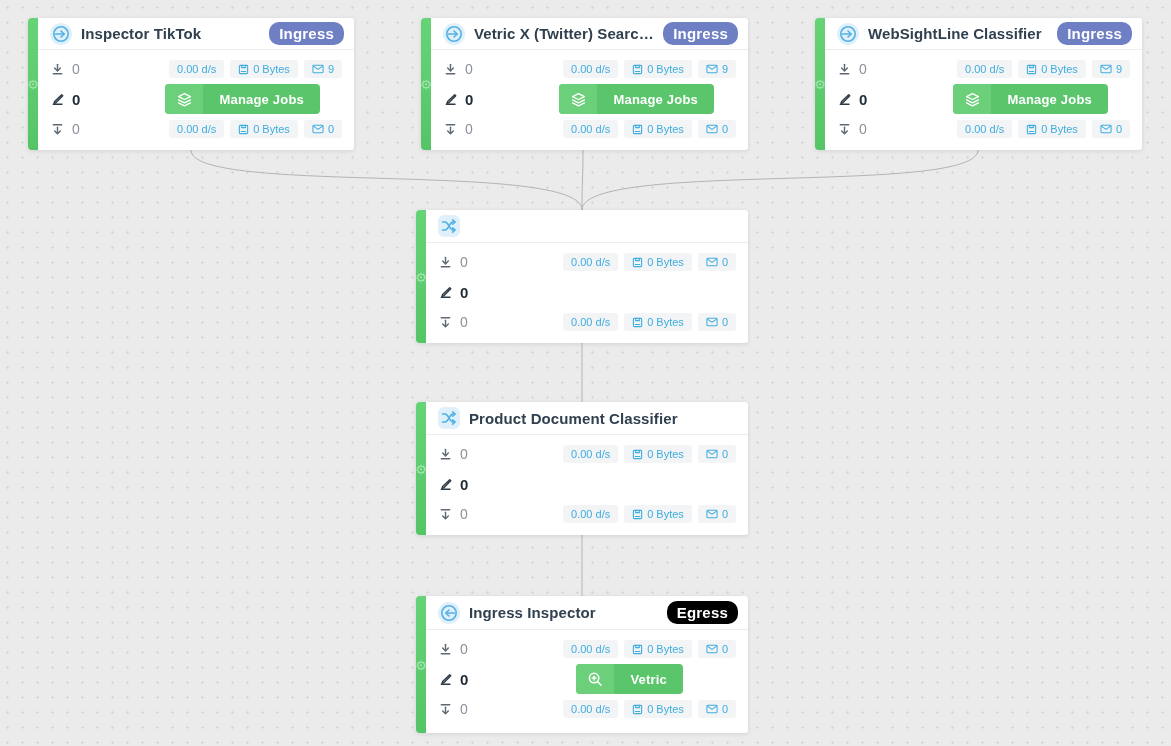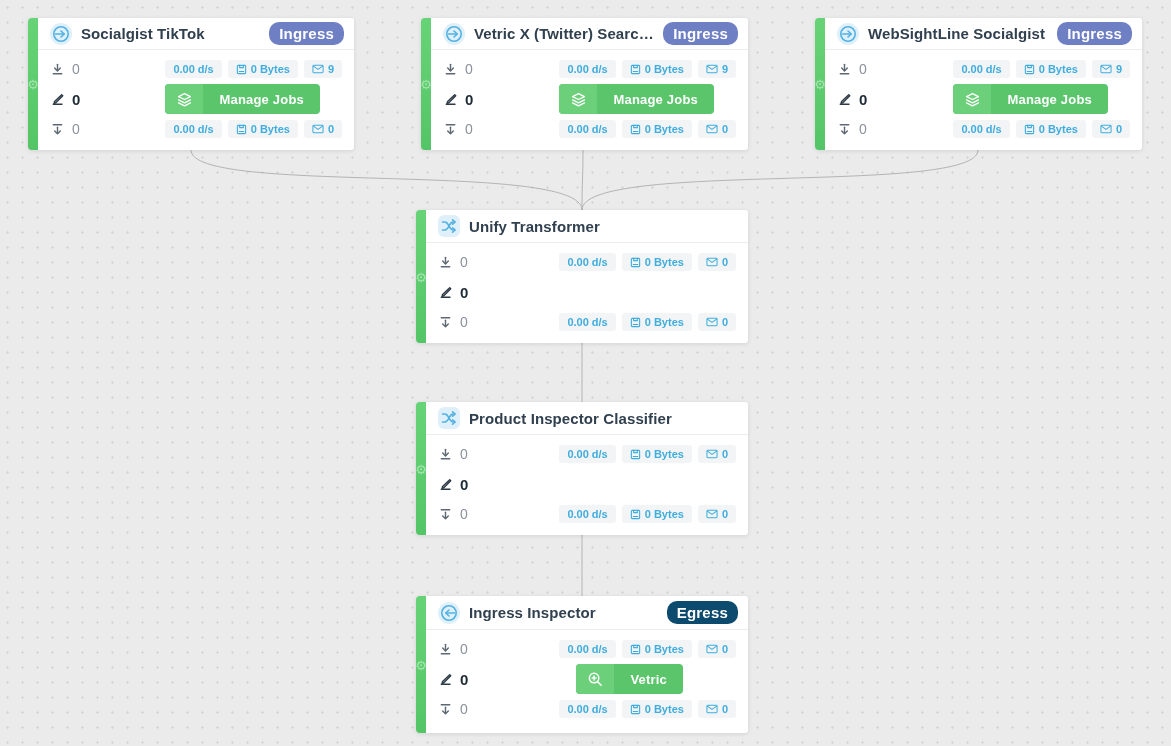--- a/index.html
+++ b/index.html
@@ -47,21 +47,21 @@
   }
   .card-rows{display:flex;flex-direction:column;padding:4px 12px 6px 12px;flex:1;}
   .row{height:30px;display:flex;align-items:center;justify-content:space-between;}
   .stat{display:flex;align-items:center;gap:7px;}
   .stat svg{display:block;}
   .stat-val{font-size:14px;color:#8b919b;}
   .stat-val.bold{font-size:15px;font-weight:700;color:#1e2a35;}
   .pills{display:flex;align-items:center;gap:6px;}
   .pill{
     display:flex;align-items:center;gap:4px;background:#f2f4f6;
-    border-radius:3px;padding:3px 8px;font-size:11px;font-weight:700;
+    border-radius:3px;padding:3px 8px;font-size:11px;font-weight:400;
     color:#3fadde;white-space:nowrap;
   }
   .pill svg{display:block;}
   .btn{
     display:flex;align-items:stretch;height:30px;border-radius:4px;overflow:hidden;
     background:#5ac56b;color:#fff;border:none;padding:0;cursor:pointer;
     font-family:inherit;
   }
   .btn .btn-icon{
     width:38px;display:flex;align-items:center;justify-content:center;
@@ -96,21 +96,21 @@
     <div class="card-body-wrap">
       <div class="card-header">
         <span class="hdr-icon">
           <svg width="22" height="22" viewBox="0 0 22 22" fill="none" stroke="#53b1e2" stroke-width="1.6" stroke-linecap="round" stroke-linejoin="round">
             <circle cx="11" cy="11" r="7.2" fill="none"></circle>
             <path d="M5.5 11 H14" stroke="#53b1e2"></path>
             <path d="M11 8 L14.2 11 L11 14"></path>
           </svg>
         </span>
 
-        <span class="card-title">Socialgist TikTok</span>
+        <span class="card-title">Inspector TikTok</span>
         <span class="badge" style="background: rgb(111, 127, 196);">Ingress</span>
       </div>
       <div class="card-rows">
         <div class="row">
           <span class="stat">
             <span>
               <svg width="15" height="15" viewBox="0 0 16 16" fill="none" stroke="#5d6872" stroke-width="1.5" stroke-linecap="round" stroke-linejoin="round">
                 <path d="M8 2.5 V9"></path>
                   <path d="M5 6.5 L8 9.5 L11 6.5"></path>
                   <path d="M3.5 12.5 H12.5"></path>
@@ -328,21 +328,21 @@
     <div class="card-body-wrap">
       <div class="card-header">
         <span class="hdr-icon">
           <svg width="22" height="22" viewBox="0 0 22 22" fill="none" stroke="#53b1e2" stroke-width="1.6" stroke-linecap="round" stroke-linejoin="round">
             <circle cx="11" cy="11" r="7.2" fill="none"></circle>
             <path d="M5.5 11 H14" stroke="#53b1e2"></path>
             <path d="M11 8 L14.2 11 L11 14"></path>
           </svg>
         </span>
 
-        <span class="card-title">WebSightLine Socialgist</span>
+        <span class="card-title">WebSightLine Classifier</span>
         <span class="badge" style="background: rgb(111, 127, 196);">Ingress</span>
       </div>
       <div class="card-rows">
         <div class="row">
           <span class="stat">
             <span>
               <svg width="15" height="15" viewBox="0 0 16 16" fill="none" stroke="#5d6872" stroke-width="1.5" stroke-linecap="round" stroke-linejoin="round">
                 <path d="M8 2.5 V9"></path>
                   <path d="M5 6.5 L8 9.5 L11 6.5"></path>
                   <path d="M3.5 12.5 H12.5"></path>
@@ -446,21 +446,20 @@
 
         <span class="hdr-icon square">
           <svg width="22" height="22" viewBox="0 0 22 22" fill="none" stroke="#53b1e2" stroke-width="1.6" stroke-linecap="round" stroke-linejoin="round">
             <path d="M4.5 7 h2.5 c4 0 4 8 8 8 h1.5"></path>
             <path d="M4.5 15 h2.5 c4 0 4-8 8-8 h1.5"></path>
             <path d="M14.6 4.8 L17.2 7 L14.6 9.2"></path>
             <path d="M14.6 12.8 L17.2 15 L14.6 17.2"></path>
           </svg>
         </span>
 
-        <span class="card-title">Unify Transformer</span>
 
       </div>
       <div class="card-rows">
         <div class="row">
           <span class="stat">
             <span>
               <svg width="15" height="15" viewBox="0 0 16 16" fill="none" stroke="#5d6872" stroke-width="1.5" stroke-linecap="round" stroke-linejoin="round">
                 <path d="M8 2.5 V9"></path>
                   <path d="M5 6.5 L8 9.5 L11 6.5"></path>
                   <path d="M3.5 12.5 H12.5"></path>
@@ -554,21 +553,21 @@
 
         <span class="hdr-icon square">
           <svg width="22" height="22" viewBox="0 0 22 22" fill="none" stroke="#53b1e2" stroke-width="1.6" stroke-linecap="round" stroke-linejoin="round">
             <path d="M4.5 7 h2.5 c4 0 4 8 8 8 h1.5"></path>
             <path d="M4.5 15 h2.5 c4 0 4-8 8-8 h1.5"></path>
             <path d="M14.6 4.8 L17.2 7 L14.6 9.2"></path>
             <path d="M14.6 12.8 L17.2 15 L14.6 17.2"></path>
           </svg>
         </span>
 
-        <span class="card-title">Product Inspector Classifier</span>
+        <span class="card-title">Product Document Classifier</span>
 
       </div>
       <div class="card-rows">
         <div class="row">
           <span class="stat">
             <span>
               <svg width="15" height="15" viewBox="0 0 16 16" fill="none" stroke="#5d6872" stroke-width="1.5" stroke-linecap="round" stroke-linejoin="round">
                 <path d="M8 2.5 V9"></path>
                   <path d="M5 6.5 L8 9.5 L11 6.5"></path>
                   <path d="M3.5 12.5 H12.5"></path>
@@ -661,21 +660,21 @@
       <div class="card-header">
 
         <span class="hdr-icon">
           <svg width="22" height="22" viewBox="0 0 22 22" fill="none" stroke="#53b1e2" stroke-width="1.6" stroke-linecap="round" stroke-linejoin="round">
             <circle cx="11" cy="11" r="7.2" fill="none"></circle>
             <path d="M16.5 11 H8"></path>
             <path d="M11 8 L7.8 11 L11 14"></path>
           </svg>
         </span>
         <span class="card-title">Ingress Inspector</span>
-        <span class="badge" style="background: #0c4a6e; text-align: right;">Egress</span>
+        <span class="badge" style="background: #000000; text-align: right;">Egress</span>
       </div>
       <div class="card-rows">
         <div class="row">
           <span class="stat">
             <span>
               <svg width="15" height="15" viewBox="0 0 16 16" fill="none" stroke="#5d6872" stroke-width="1.5" stroke-linecap="round" stroke-linejoin="round">
                 <path d="M8 2.5 V9"></path>
                   <path d="M5 6.5 L8 9.5 L11 6.5"></path>
                   <path d="M3.5 12.5 H12.5"></path>
               </svg>

